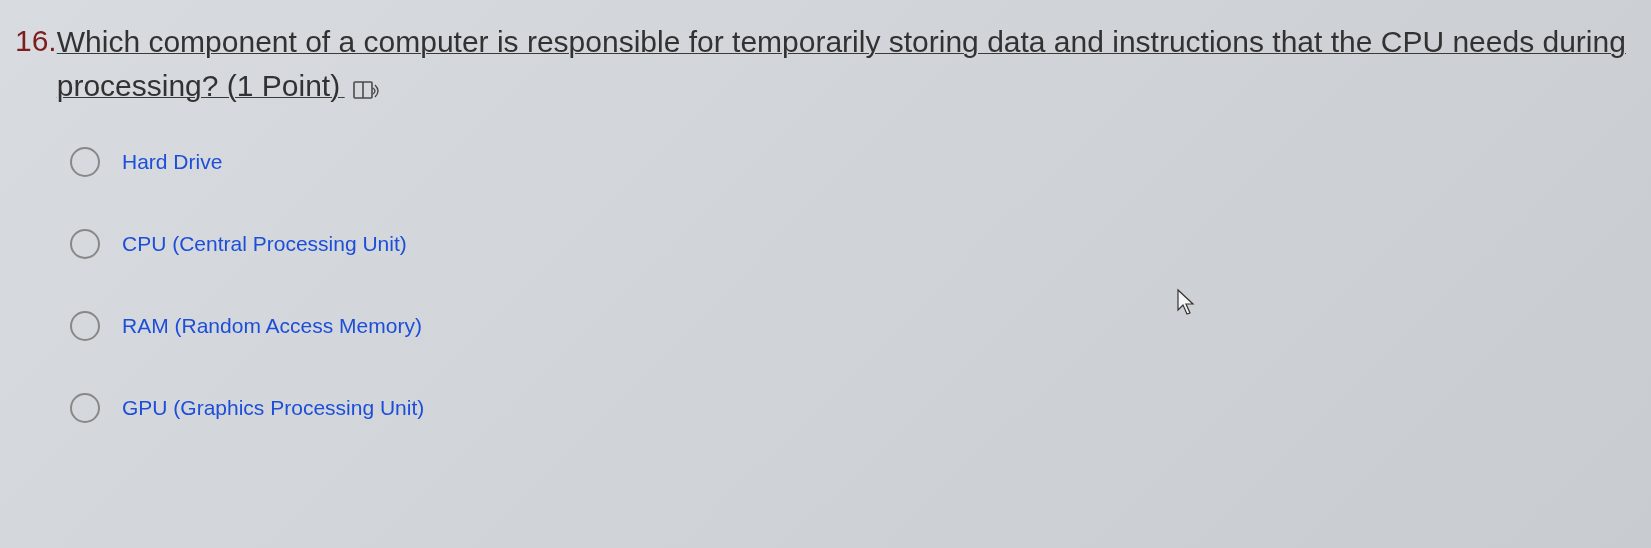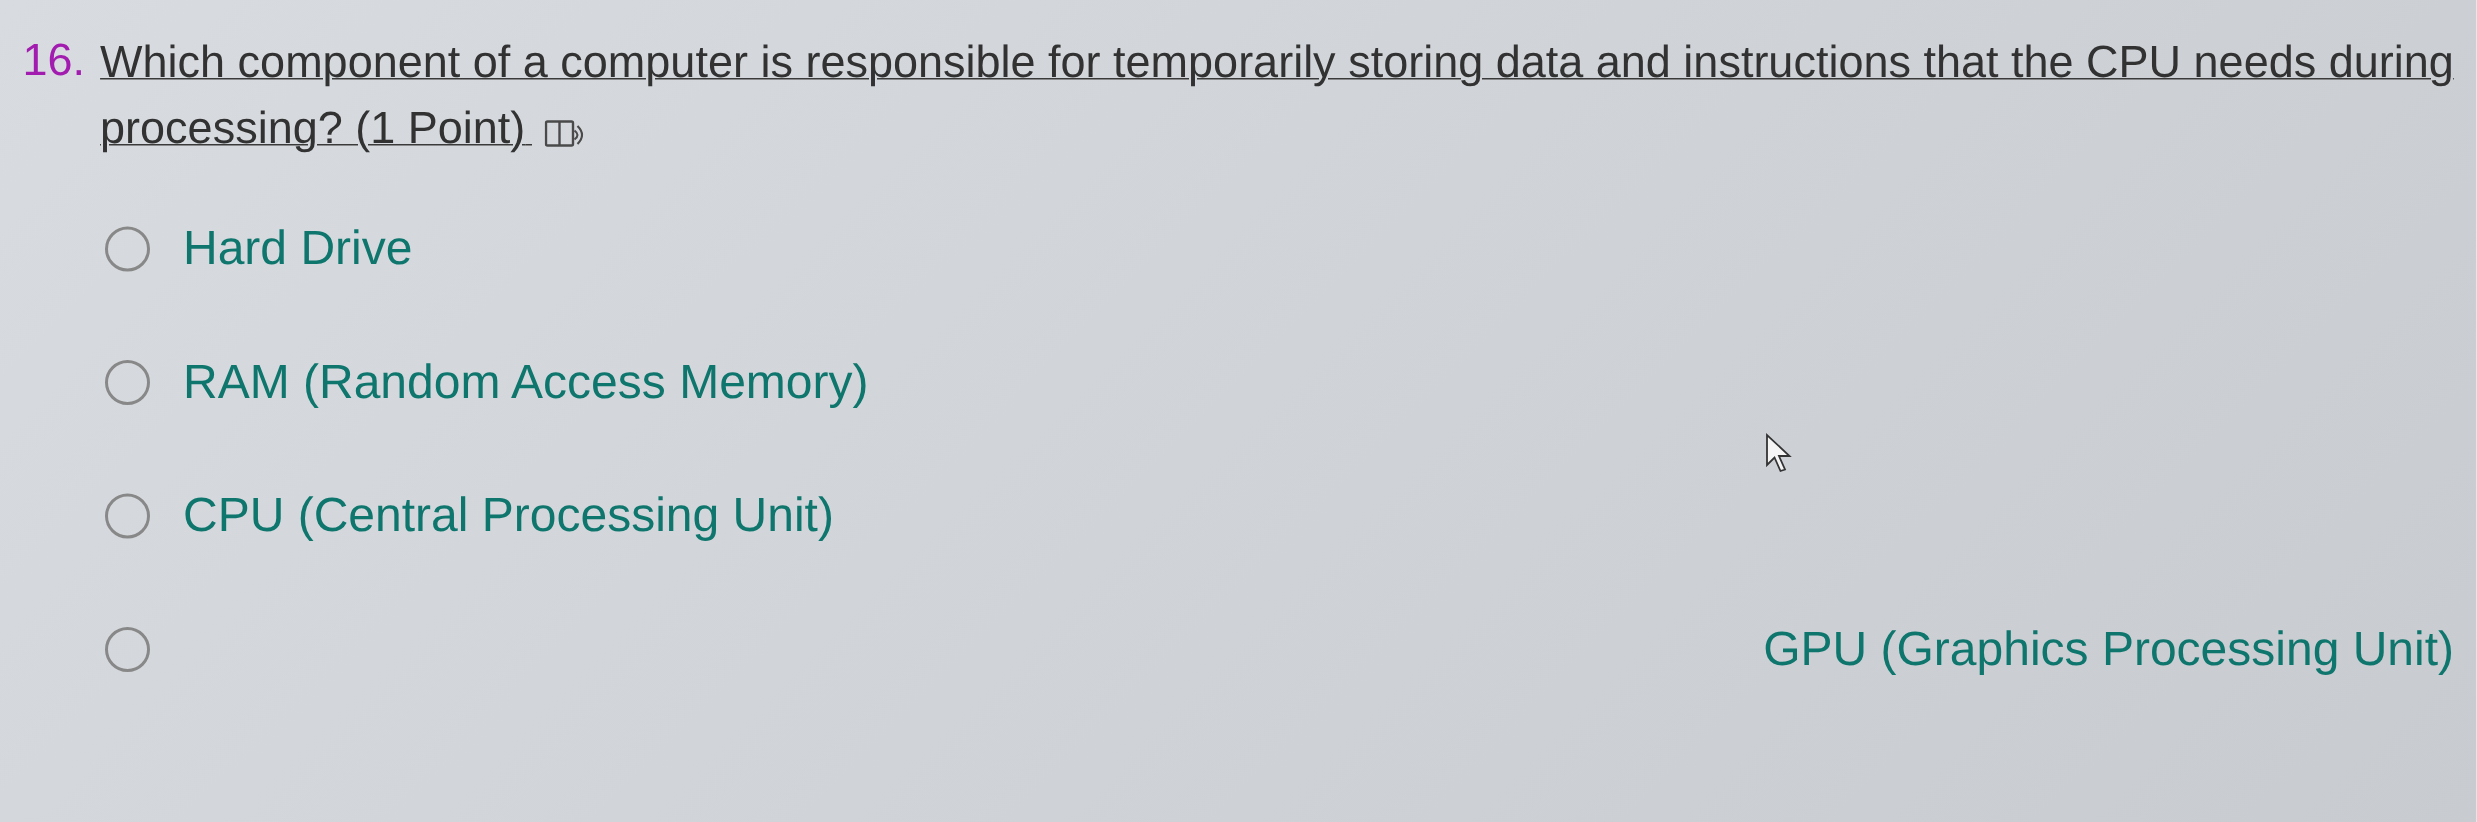--- a/index.html
+++ b/index.html
@@ -16,22 +16,21 @@
       padding: 20px 15px;
       position: relative;
       overflow: hidden;
     }
     .question-block {
       display: flex;
       align-items: flex-start;
     }
     .question-number {
       font-size: 30px;
-      color: #a21caf;
-      margin-right: 10px;
+      color: #7f1d1d;
       line-height: 1.4;
     }
     .question-text-wrap {
       flex: 1;
       text-decoration: underline;
     }
     .question-text {
       font-size: 30px;
       color: #323232;
       line-height: 1.45;
@@ -53,35 +52,34 @@
       margin-top: 40px;
       margin-left: 55px;
     }
     .option-row {
       display: flex;
       align-items: center;
       margin-bottom: 52px;
     }
     .option-row:last-child {
       margin-bottom: 0;
-      justify-content: space-between;
     }
     .radio {
       width: 30px;
       height: 30px;
       border: 2px solid #888;
       border-radius: 50%;
       background: transparent;
       margin-right: 22px;
       flex-shrink: 0;
       cursor: pointer;
     }
     .option-label {
-      font-size: 32px;
-      color: #0f766e;
+      font-size: 21px;
+      color: #1d4ed8;
       cursor: pointer;
     }
     .cursor {
       position: absolute;
       top: 288px;
       left: 1176px;
       width: 22px;
       height: 30px;
       pointer-events: none;
     }
@@ -104,25 +102,25 @@
   </div>
 </div>
 
 <div class="options">
   <div class="option-row">
     <div class="radio"></div>
     <span class="option-label">Hard Drive</span>
   </div>
   <div class="option-row">
     <div class="radio"></div>
-    <span class="option-label">RAM (Random Access Memory)</span>
+    <span class="option-label">CPU (Central Processing Unit)</span>
   </div>
   <div class="option-row">
     <div class="radio"></div>
-    <span class="option-label">CPU (Central Processing Unit)</span>
+    <span class="option-label">RAM (Random Access Memory)</span>
   </div>
   <div class="option-row">
     <div class="radio"></div>
     <span class="option-label">GPU (Graphics Processing Unit)</span>
   </div>
 </div>
 
 <div class="cursor">
   <svg viewBox="0 0 22 30" fill="#f5f5f5" stroke="#333" stroke-width="1.2">
     <path d="M 2 2 L 2 22 L 7 17 L 11 26 L 14 25 L 10 16 L 17 16 Z"></path>

